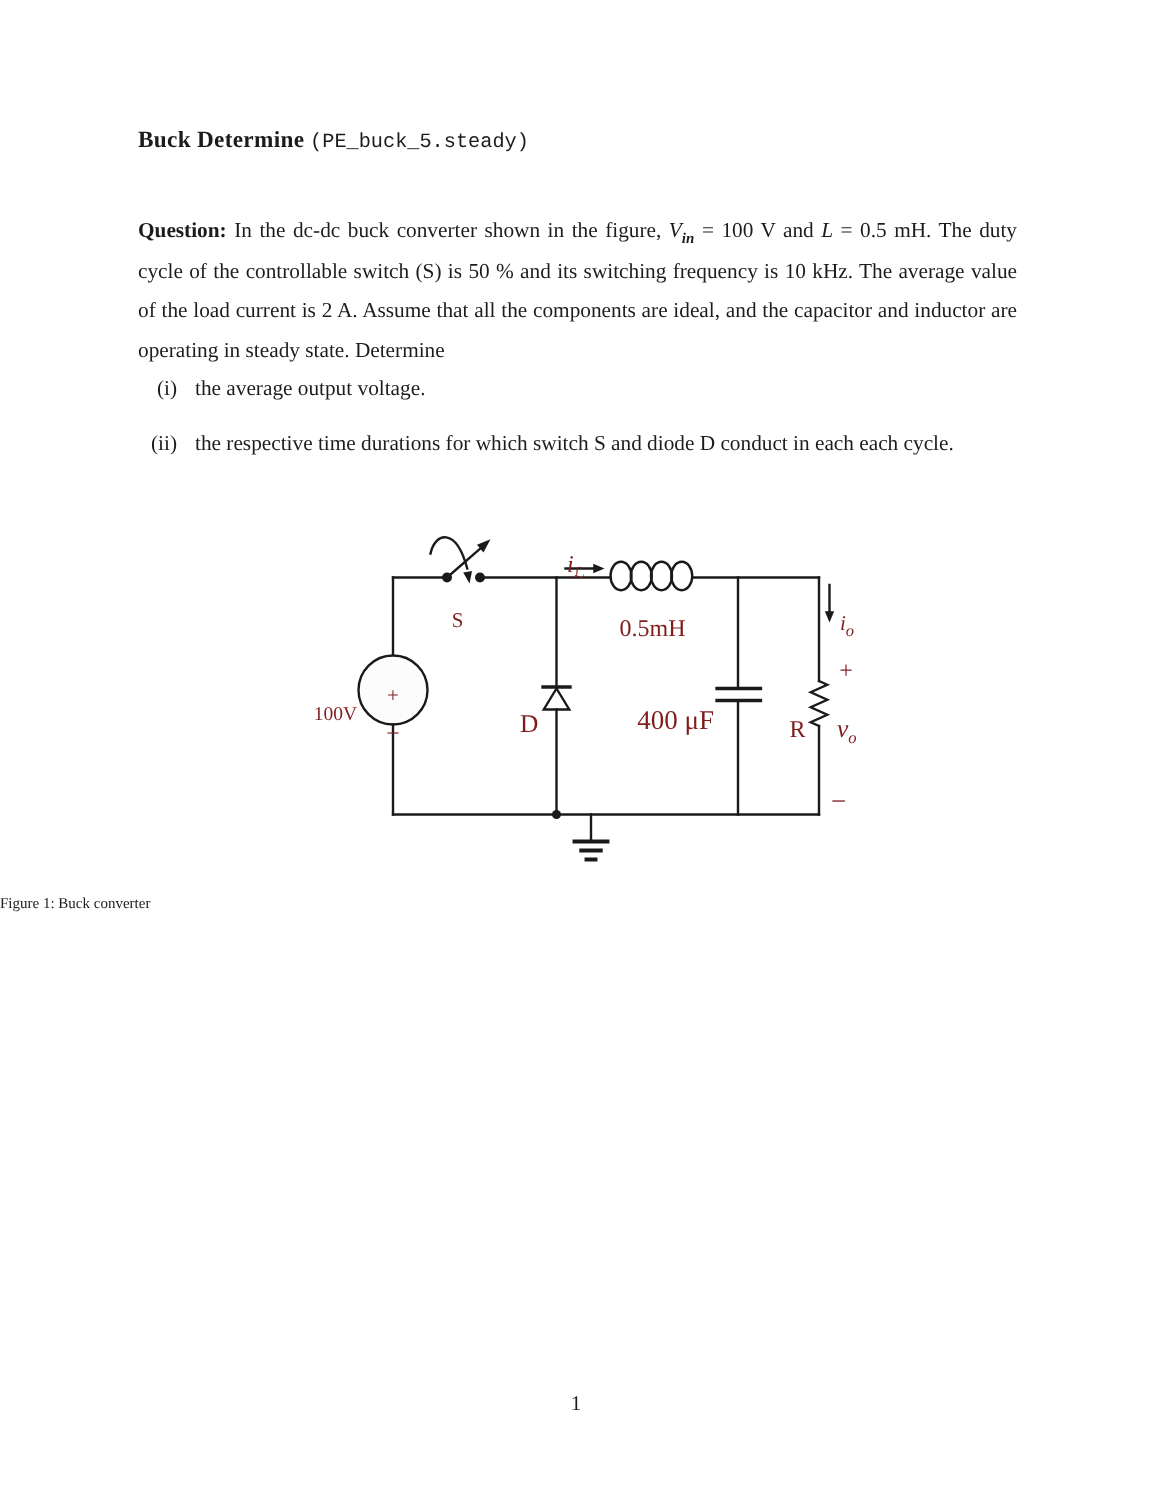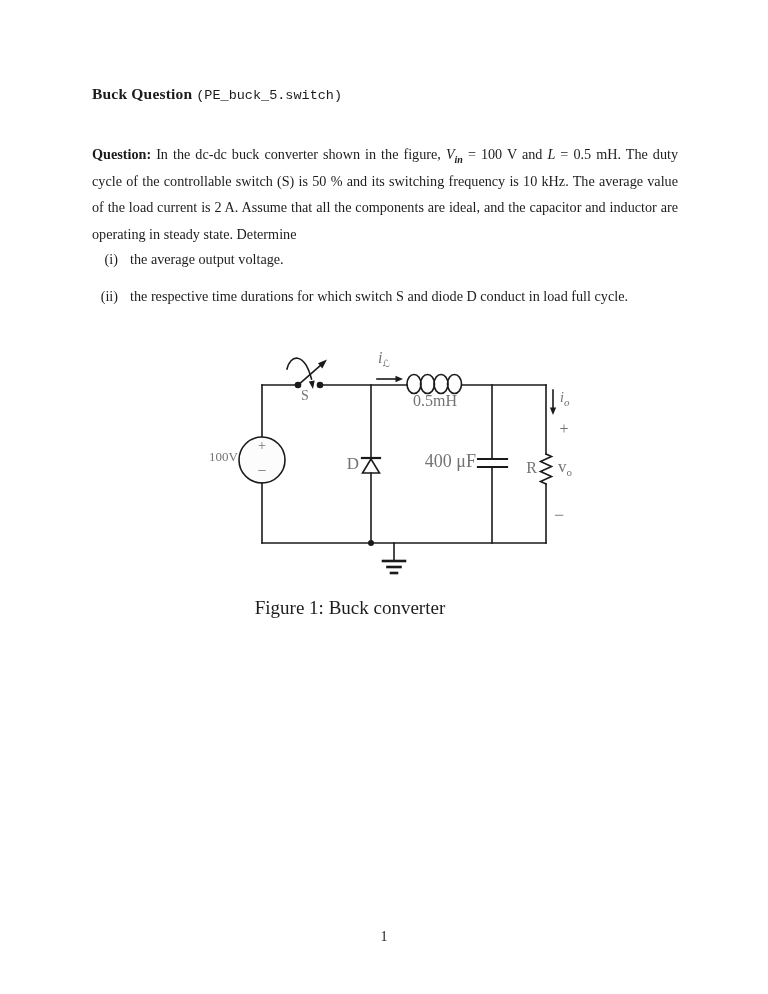--- a/index.html
+++ b/index.html
@@ -19,59 +19,59 @@
   sub.msub { font-size:10px; line-height:0;font-weight:bold; }
 
   .enum { position:absolute; left:92px; width:586px; font-size:14.2px; line-height:26.5px; }
   .enum-label { position:absolute; left:0; top:0; width:26px; text-align:right; }
   .enum-text { margin-left:38px; text-align:justify; }
   .enum-text.lastline { text-align:left; }
 
   
   .figure { position:absolute; left:180px; top:348px; width:410px; height:245px; }
   .figure svg { position:absolute; left:0; top:0; }
-  .clabel { position:absolute; white-space:nowrap; color:#737373; }
+  .clabel { position:absolute; white-space:nowrap; color:#7f1d1d;margin-top:19px; }
   .lbl-100v   { left:2px;  top:101px; width:56px; text-align:right; font-size:13px; }
   .lbl-splus  { left:74px; top:90px;  width:16px; text-align:center; font-size:14px; }
   .lbl-sminus { left:74px; top:114px; width:16px; text-align:center; font-size:16px; }
   .lbl-s      { left:116px;top:40px;  width:18px; text-align:center; font-size:14px; }
   .lbl-il     { left:198px;top:1px;   font-size:16px; font-style:italic; }
   .lbl-il sub { font-family:"DejaVu Sans","DejaVu Serif",serif; font-style:normal; font-size:10px; line-height:0; }
   .lbl-ind    { left:217px;top:44px;  width:76px; text-align:center; font-size:16px; }
   .lbl-d      { left:158px;top:106px; width:21px; text-align:right; font-size:17px; }
   .lbl-cap    { left:226px;top:103px; width:70px; text-align:right; font-size:18px; }
   .lbl-r      { left:340px;top:111px; width:17px; text-align:right; font-size:16px; }
-  .lbl-vo     { left:378px;top:109px; font-size:17px; }
+  .lbl-vo     { left:378px;top:109px; font-size:17px; font-style:italic; }
   .lbl-io     { left:380px;top:42px;  font-size:14px; font-style:italic; }
   .lbl-vo sub,.lbl-io sub { font-size:11px; line-height:0; }
   .lbl-oplus  { left:376px;top:72px;  width:16px; text-align:center; font-size:16px; }
   .lbl-ominus { left:371px;top:157px; width:16px; text-align:center; font-size:18px; }
 
-  .caption { position:absolute; left:0; top:597px; width:700px; text-align:center; font-size:19px; }
+  .caption { position:absolute; left:0; top:597px; width:700px; text-align:left; font-size:10px; }
   .pagenum { position:absolute; left:0; top:929px; width:768px; text-align:center; font-size:14px; }
 </style>
 </head>
 <body>
 
 <div class="page">
 
   <div class="title">
-    <span class="title-bold">Buck Question</span>
-    <span class="title-mono">(PE_buck_5.switch)</span>
+    <span class="title-bold">Buck Determine</span>
+    <span class="title-mono">(PE_buck_5.steady)</span>
   </div>
 
   <p class="question"><b>Question:</b><span> In the dc-dc buck converter shown in the figure, </span><i>V</i><sub class="msub"><i>in</i></sub><span> = 100 V and </span><i>L</i><span> = 0.5 mH. The duty cycle of the controllable switch (S) is 50 % and its switching frequency is 10 kHz. The average value of the load current is 2 A. Assume that all the components are ideal, and the capacitor and inductor are operating in steady state. Determine</span></p>
 
   <div class="enum" style="top:246px;">
     <span class="enum-label">(i)</span>
     <div class="enum-text lastline">the average output voltage.</div>
   </div>
   <div class="enum" style="top:283px;">
     <span class="enum-label">(ii)</span>
-    <div class="enum-text">the respective time durations for which switch S and diode D conduct in load full cycle.</div>
+    <div class="enum-text">the respective time durations for which switch S and diode D conduct in each each cycle.</div>
   </div>
 
   <div class="figure">
     <svg width="410" height="245" viewBox="0 0 410 245">
       <g stroke="#1a1a1a" stroke-width="1.6" fill="none" stroke-linecap="square">
 
         <path d="M82,37 H118"></path>
         <path d="M140,37 H227"></path>
         <path d="M282,37 H366"></path>
 

